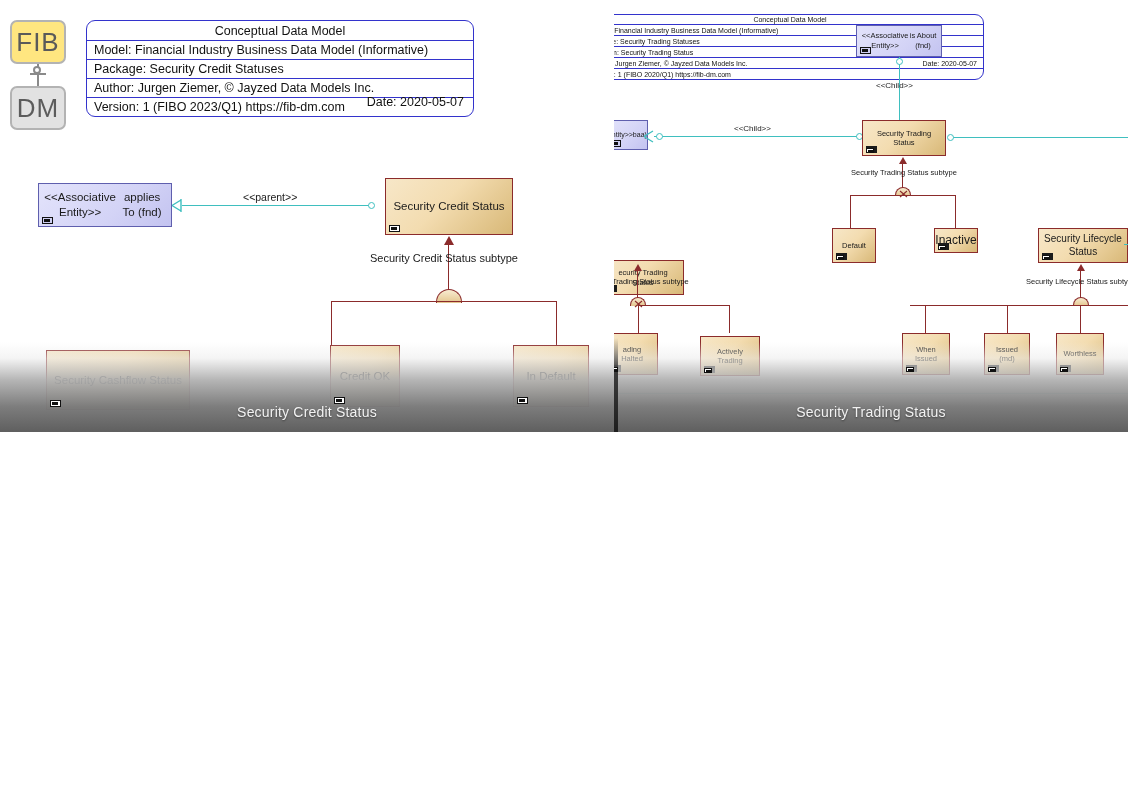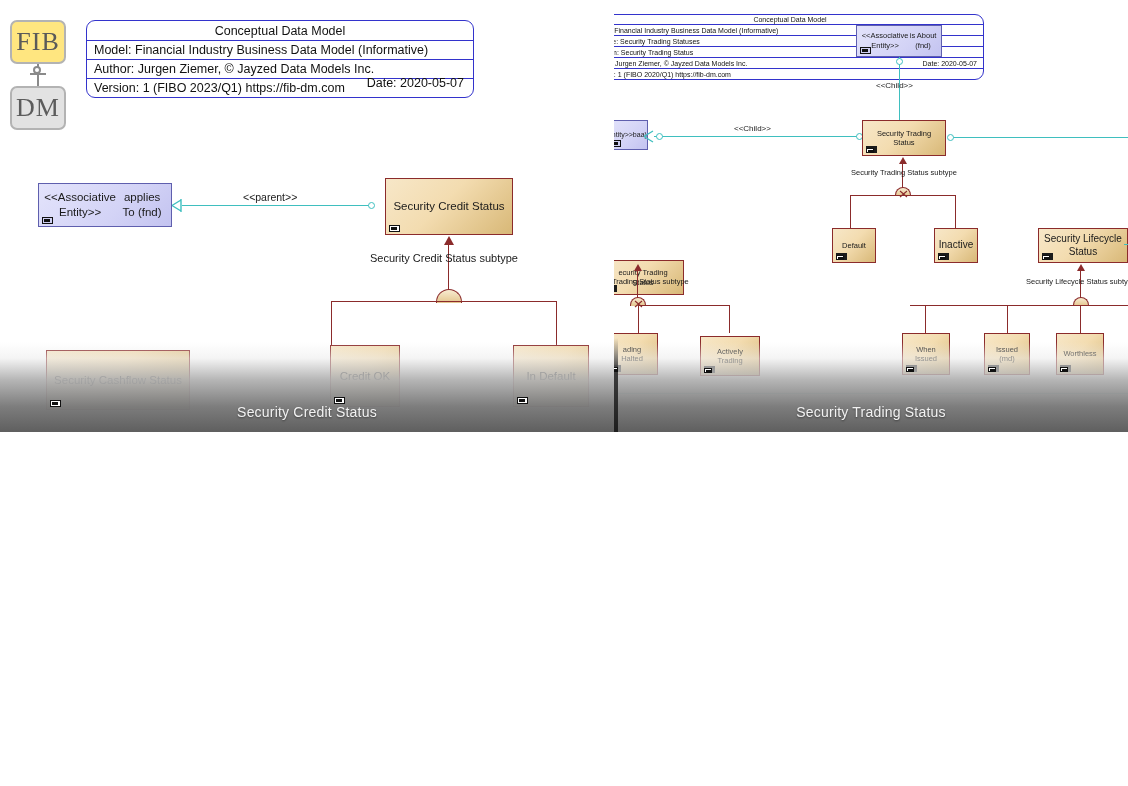--- a/index.html
+++ b/index.html
@@ -35,21 +35,21 @@
     font-size: 14px; letter-spacing: .2px;
     text-shadow: 0 1px 2px rgba(0,0,0,.45);
   }
   .panel-divider {
     position: absolute; left: 614px; top: 338px; width: 4px; height: 94px;
     background: linear-gradient(to bottom, rgba(60,60,60,0) 0%, #3c3c3c 35%, #1e1e1e 100%);
   }
 
   
   .legend { position: absolute; display: flex; align-items: flex-start; }
-  .legend-stack { display: flex; flex-direction: column; align-items: flex-start; font-family: Liberation Serif, serif; }
+  .legend-stack { display: flex; flex-direction: column; align-items: flex-start; }
   .logo-fib, .logo-dm {
     width: 56px; height: 44px; border-radius: 7px;
     display: flex; align-items: center; justify-content: center;
     font-size: 26px; color: #5c5c5c; letter-spacing: 1px;
   }
   .logo-fib { background: #ffe680; border: 2px solid #b3b3b3; color: #5a5a5a; }
   .logo-dm  { background: #e2e2e2; border: 2px solid #b3b3b3; }
   .logo-link { width: 56px; height: 22px; position: relative; }
   .logo-link::before {
     content: ""; position: absolute; left: 27px; top: 0; width: 2px; height: 22px; background: #8a8a8a;
@@ -161,20 +161,21 @@
       <div class="legend-stack">
         <div class="logo-fib">FIB</div>
         <div class="logo-link">
             <span class="logo-circle"></span>
           </div>
         <div class="logo-dm">DM</div>
       </div>
       <div class="legend-table" style="margin-left:20px; width:388px;">
         <div class="legend-title">Conceptual Data Model</div>
         <div class="legend-row">Model: Financial Industry Business Data Model (Informative)</div>
+        <div class="legend-row">Package: Security Credit Statuses</div>
         <div class="legend-row">
           <span>Author: Jurgen Ziemer, © Jayzed Data Models Inc.</span>
           <span class="date">Date: 2020-05-07</span>
         </div>
         <div class="legend-row">Version: 1 (FIBO 2023/Q1) https://fib-dm.com</div>
       </div>
     </div>
 
     <div class="assoc" style="left:38px; top:183px; width:134px; height:44px;">
       <span>&lt;&lt;Associative Entity&gt;&gt;</span>
@@ -272,21 +273,21 @@
       </svg>
     </div>
     <div class="edge-h" style="left:236px; top:195px; width:106px; height:1.2px;"></div>
     <div class="edge-v" style="left:236px; top:195px; height:35px; width:1.2px;"></div>
     <div class="edge-v" style="left:341px; top:195px; height:35px; width:1.2px;"></div>
 
     <div class="entity" style="left:218px; top:228px; width:44px; height:35px; font-size:7.5px;">
       <span>Default</span>
       <span class="ekey" style="width:8px;height:5px;"></span>
     </div>
-    <div class="entity" style="left:320px; top:228px; width:44px; height:35px; font-size:10px;">
+    <div class="entity" style="left:320px; top:228px; width:44px; height:25px; font-size:12px;">
       <span>Inactive</span>
       <span class="ekey" style="width:8px;height:5px;"></span>
     </div>
 
     <div class="entity" style="left:-12px; top:228px; width:82px; height:35px; font-size:7.5px;margin-top:32px;">
       <span>ecurity Trading Status</span>
 
     </div>
     <div class="arrow-up" style="left:20px; top:264px; border-bottom-width:7px; border-left-width:4px; border-right-width:4px;"></div>
     <div class="edge-v" style="left:23px; top:270px; height:28px; width:1.2px;"></div>

